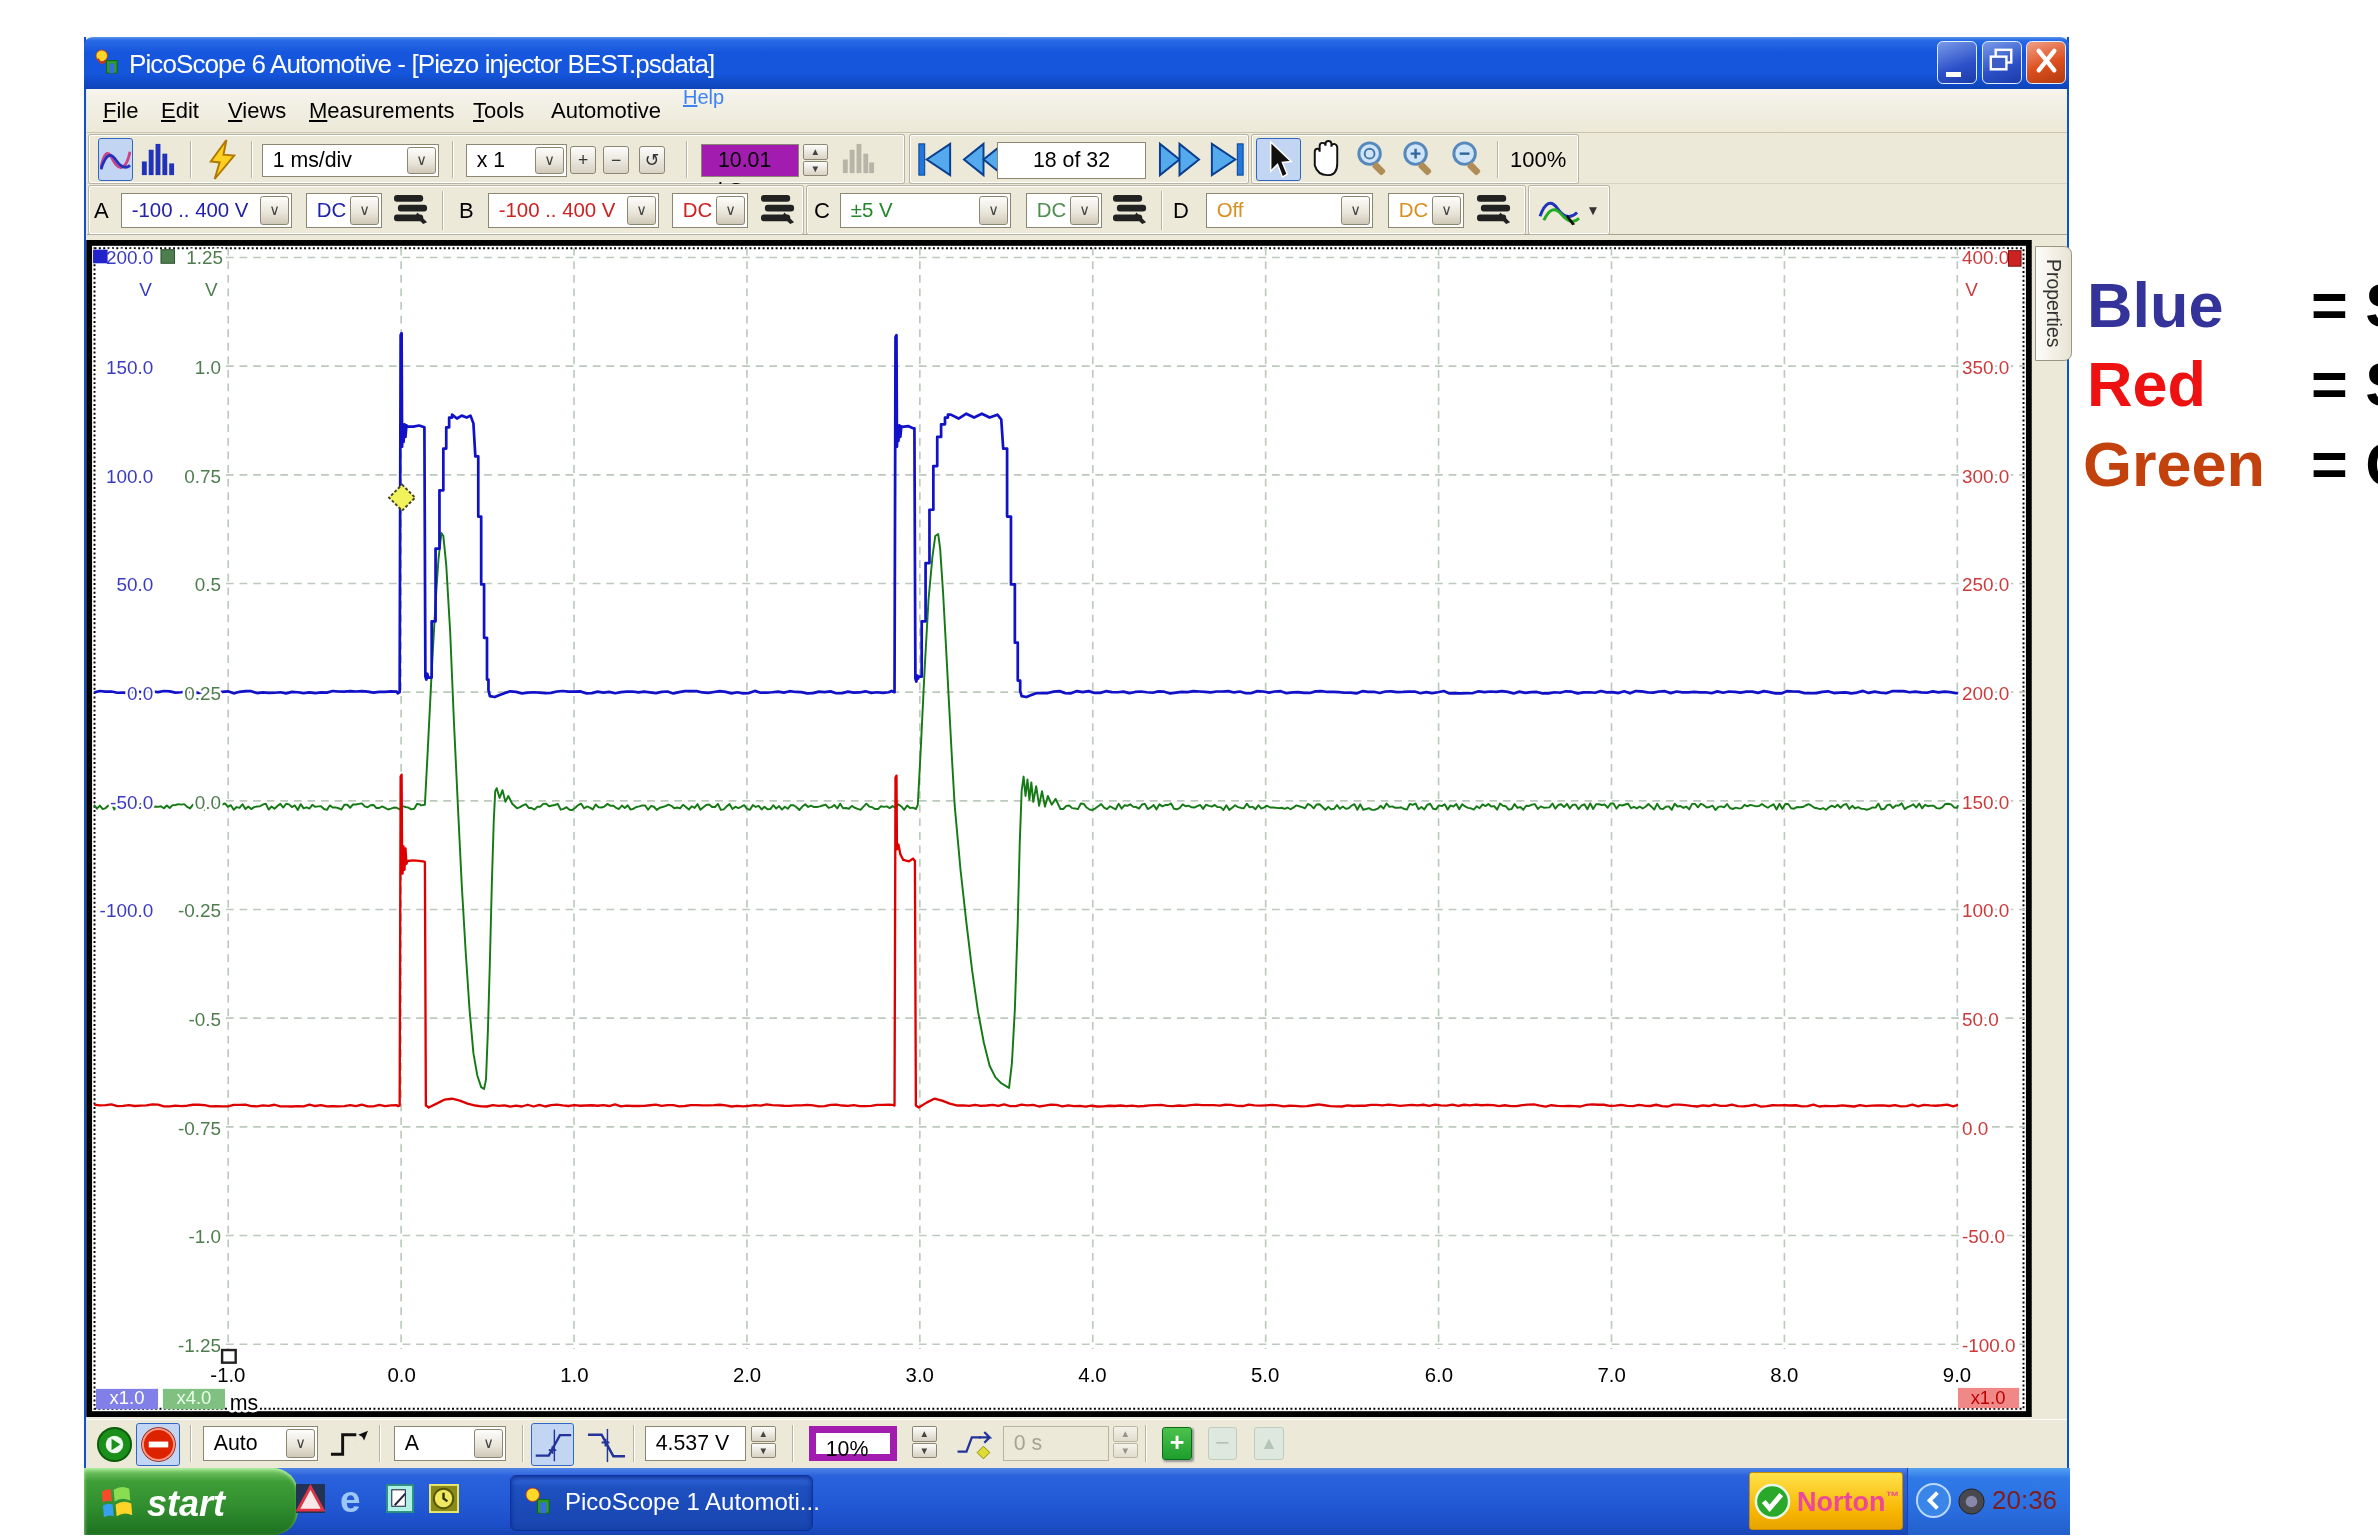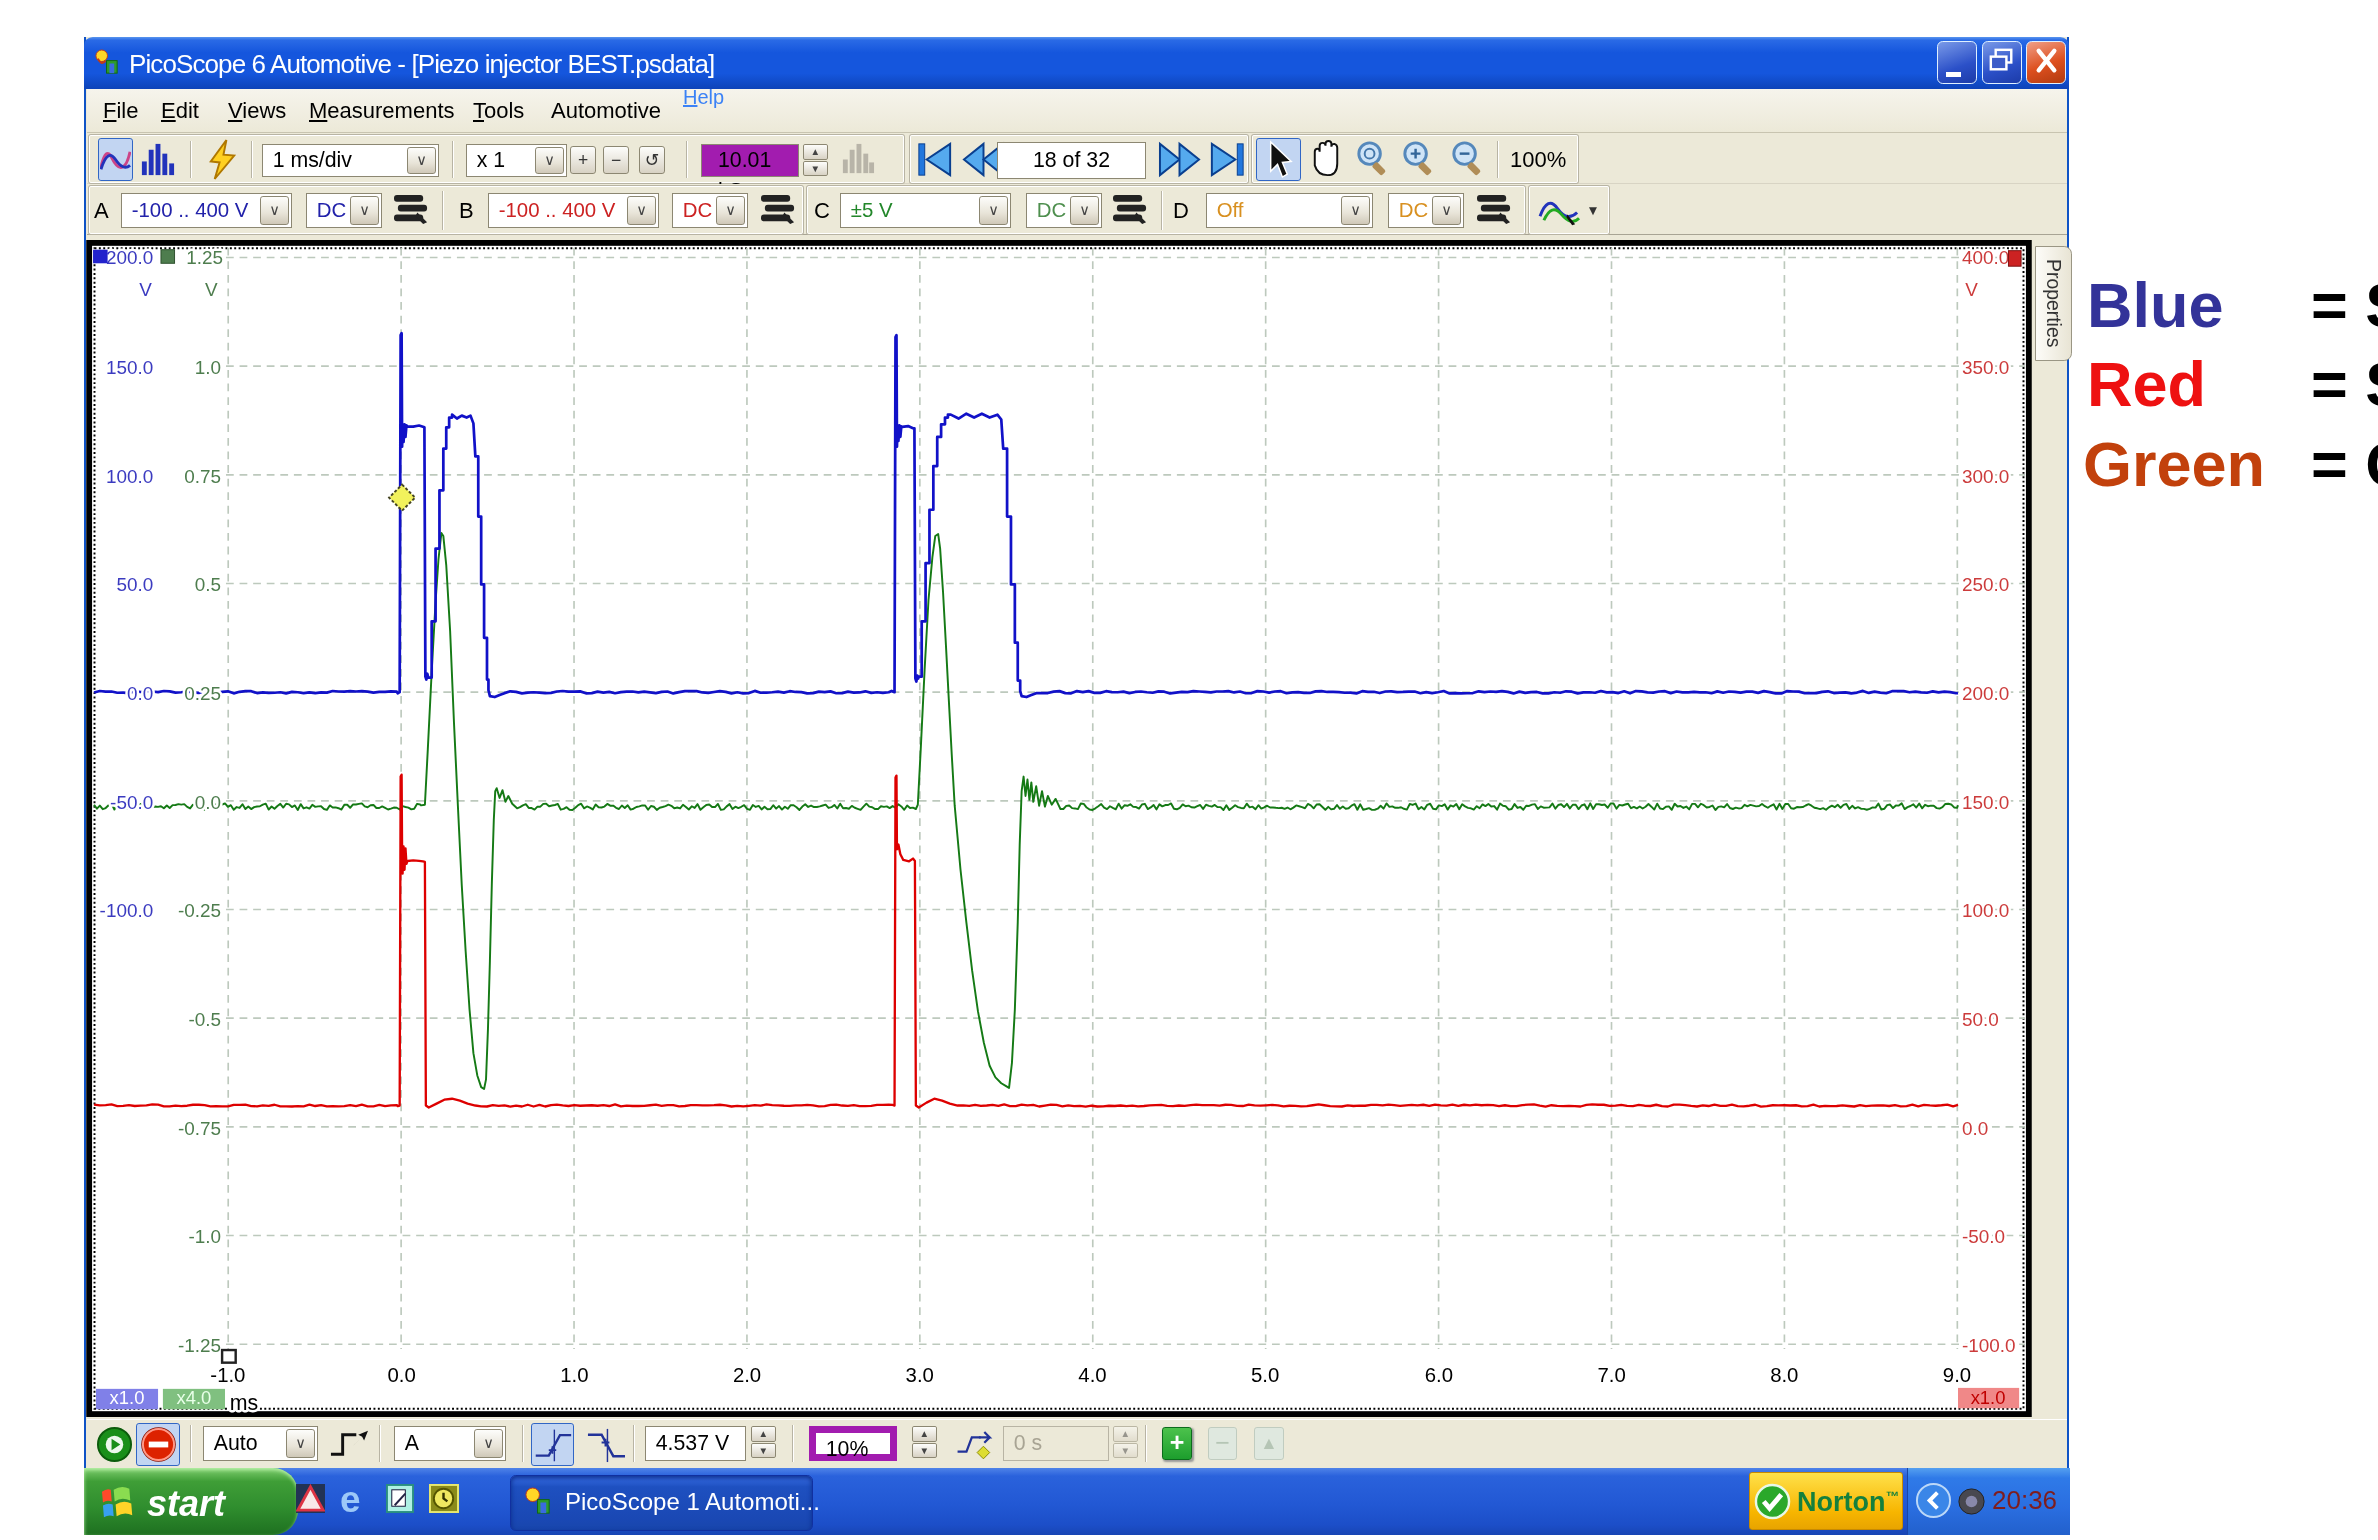--- a/index.html
+++ b/index.html
@@ -378,21 +378,21 @@
       <circle cx="9" cy="8" r="7" fill="#ffd726" stroke="#c03a18"></circle>
       <rect x="14" y="13" width="12" height="14" fill="#2d9b2d" stroke="#116611"></rect>
       <rect x="17" y="16" width="6" height="11" fill="#3a6ae0"></rect>
     </svg></div>
 <div style="position:absolute;left:565px;top:1488px;font-size:24px;color:#fff;font-weight:normal;white-space:nowrap">PicoScope 1 Automoti...</div>
 <div style="position:absolute;left:1749px;top:1472px;width:154px;height:58px;background:linear-gradient(180deg,#ffe14a,#f7b500 70%,#e8a400);border:1.9px solid #c88a00;border-radius:2.9px"></div>
 <div style="position:absolute;left:1754px;top:1483px;width:37px;height:37px"><svg width="37" height="37" viewBox="0 0 38 38" style="">
       <circle cx="19" cy="19" r="17" fill="#2aa82a" stroke="#e8f8e8" stroke-width="2.5"></circle>
       <path d="M10 19 l6 7 l12 -14" stroke="#fff" stroke-width="5" fill="none"></path>
     </svg></div>
-<div style="position:absolute;left:1797px;top:1487px;font-size:27px;color:#15803d;font-weight:bold;white-space:nowrap">Norton<span style="font-size:13.6px;vertical-align:super">™</span></div>
+<div style="position:absolute;left:1797px;top:1487px;font-size:27px;color:#ec4899;font-weight:bold;white-space:nowrap">Norton<span style="font-size:13.6px;vertical-align:super">™</span></div>
 <div style="position:absolute;left:1907px;top:1468px;width:163px;height:67px;background:linear-gradient(180deg,#55a0f0 0%,#2f7ae8 15%,#2a6ee0 60%,#2260cc 100%);border-left:1.9px solid #1846a8"></div>
 <div style="position:absolute;left:1915px;top:1482px;width:37px;height:37px"><svg width="37" height="37" viewBox="0 0 38 38" style="">
       <circle cx="19" cy="19" r="17" fill="#3a86e8" stroke="#bcd8f8" stroke-width="2"></circle>
       <path d="M23 11 L15 19 L23 27" stroke="#fff" stroke-width="4" fill="none"></path>
     </svg></div>
 <div style="position:absolute;left:1955px;top:1485px;width:33px;height:33px"><svg width="33" height="33" viewBox="0 0 34 34" style="">
       <circle cx="17" cy="17" r="13" fill="#484850" stroke="#222"></circle>
       <circle cx="17" cy="17" r="6" fill="#8888aa"></circle>
     </svg></div>
 <div style="position:absolute;left:1992px;top:1485px;font-size:26px;color:#7f1d1d;font-weight:normal;white-space:nowrap">20:36</div>

